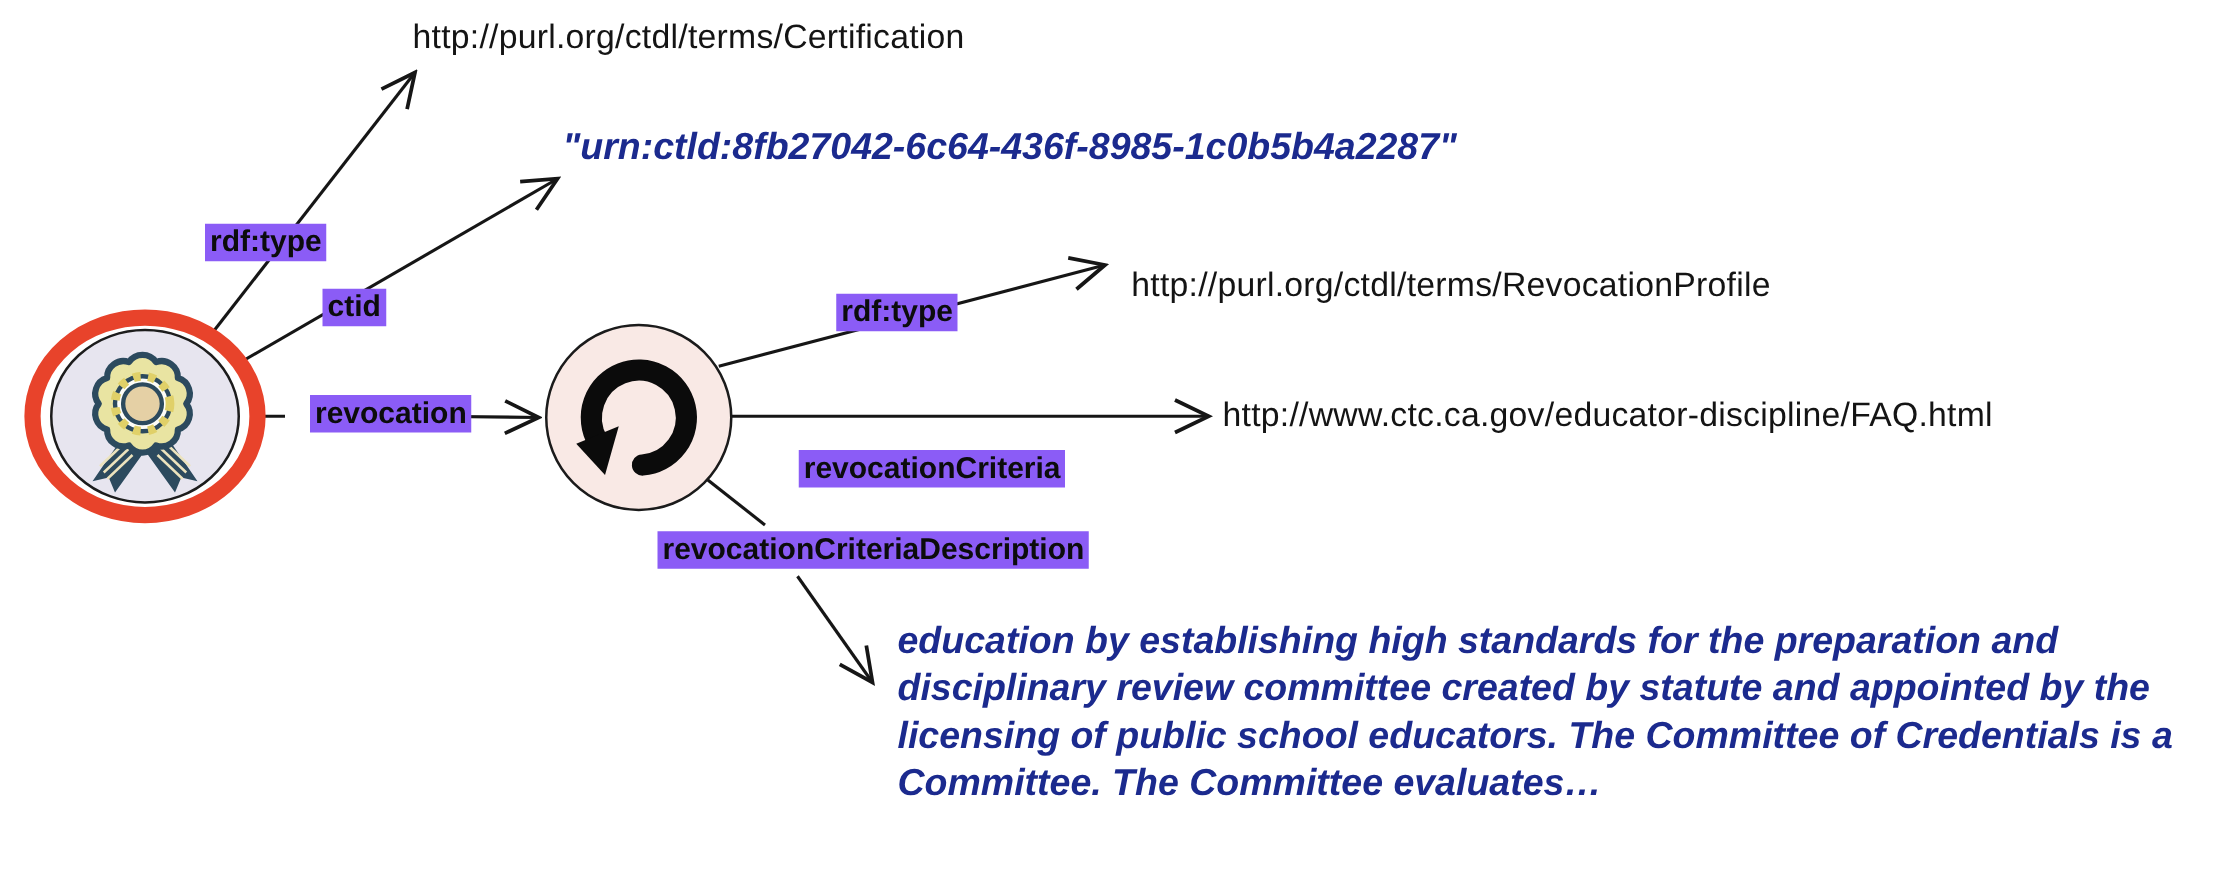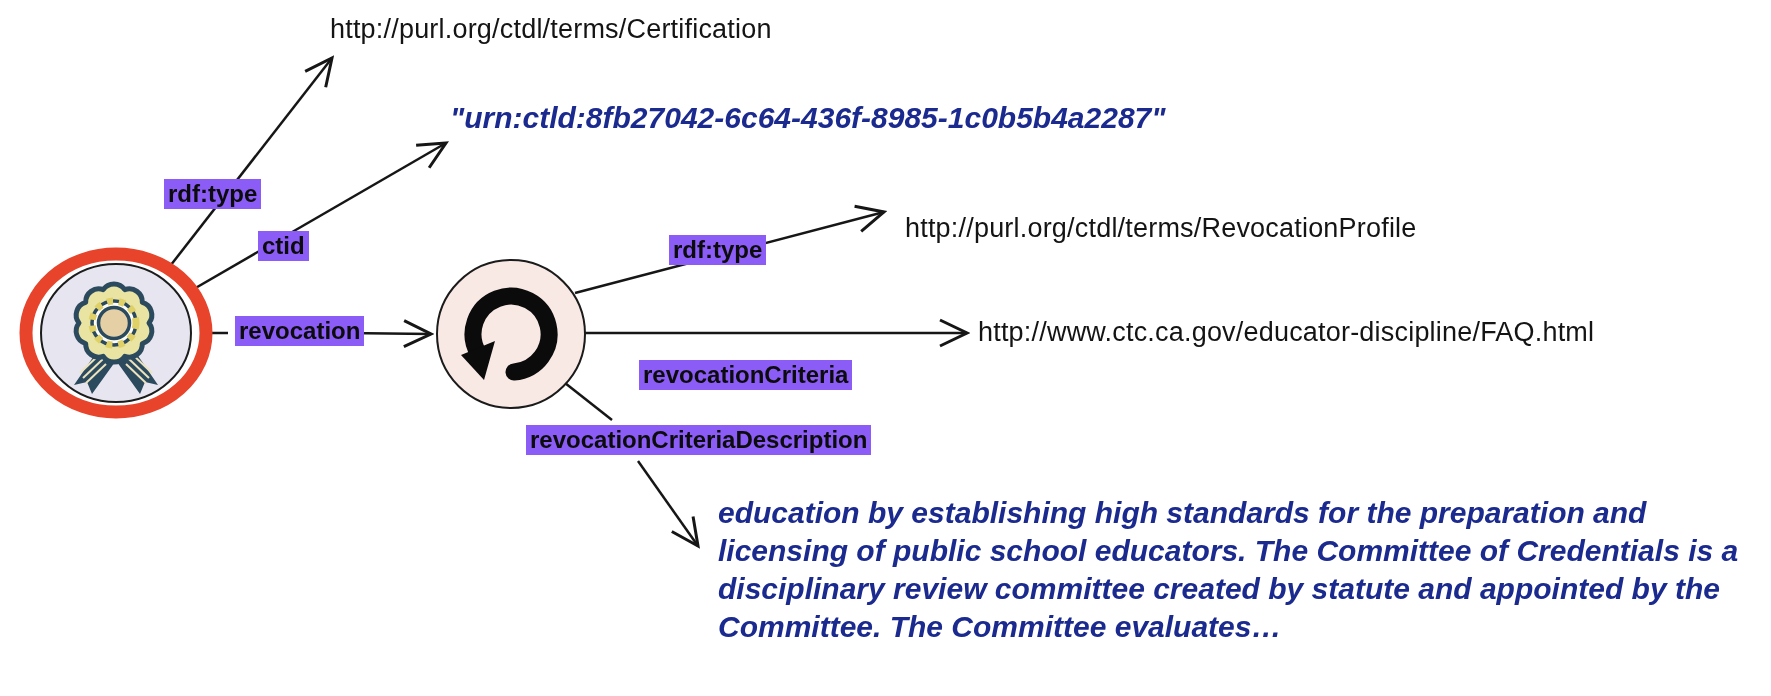--- a/index.html
+++ b/index.html
@@ -99,28 +99,28 @@
   <div class="txt literal" style="left:450px;top:101px;">"urn:ctld:8fb27042-6c64-436f-8985-1c0b5b4a2287"</div>
 
   <div class="txt uri" style="left:905px;top:189px;margin-top:24px;">http://purl.org/ctdl/terms/RevocationProfile</div>
 
   <div class="txt uri" style="left:978px;top:317px;text-align:center;">http://www.ctc.ca.gov/educator-discipline/FAQ.html</div>
 
   <div class="txt edge-label" style="left:164px;top:179px;">rdf:type</div>
 
   <div class="txt edge-label" style="left:258px;top:231px;text-align:right;">ctid</div>
 
-  <div class="txt edge-label" style="left:235px;top:316px;">revocation</div>
+  <div class="txt edge-label" style="left:248px;top:316px;">revocation</div>
 
   <div class="txt edge-label" style="left:669px;top:235px;">rdf:type</div>
 
   <div class="txt edge-label" style="left:639px;top:316px;margin-top:44px;">revocationCriteria</div>
 
   <div class="txt edge-label" style="left:526px;top:425px;">revocationCriteriaDescription</div>
 
   <div class="para" style="left:718px;top:494px;">
     <div>education by establishing high standards for the preparation and</div>
+    <div>disciplinary review committee created by statute and appointed by the</div>
     <div>licensing of public school educators. The Committee of Credentials is a</div>
-    <div>disciplinary review committee created by statute and appointed by the</div>
     <div>Committee. The Committee evaluates…</div>
   </div>
 
 </div>
 
 </body></html>

